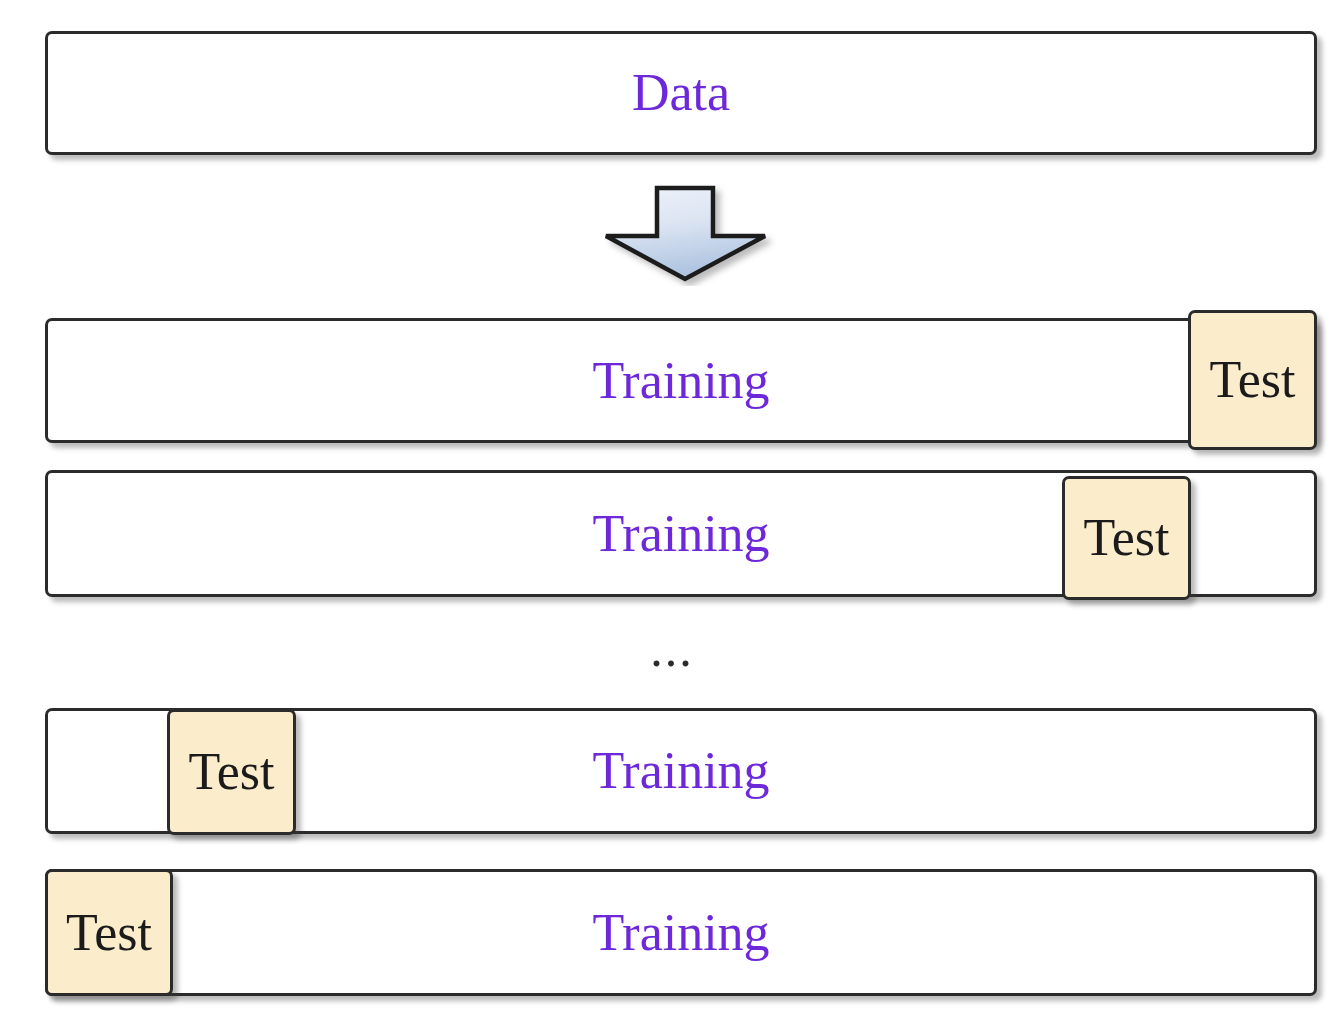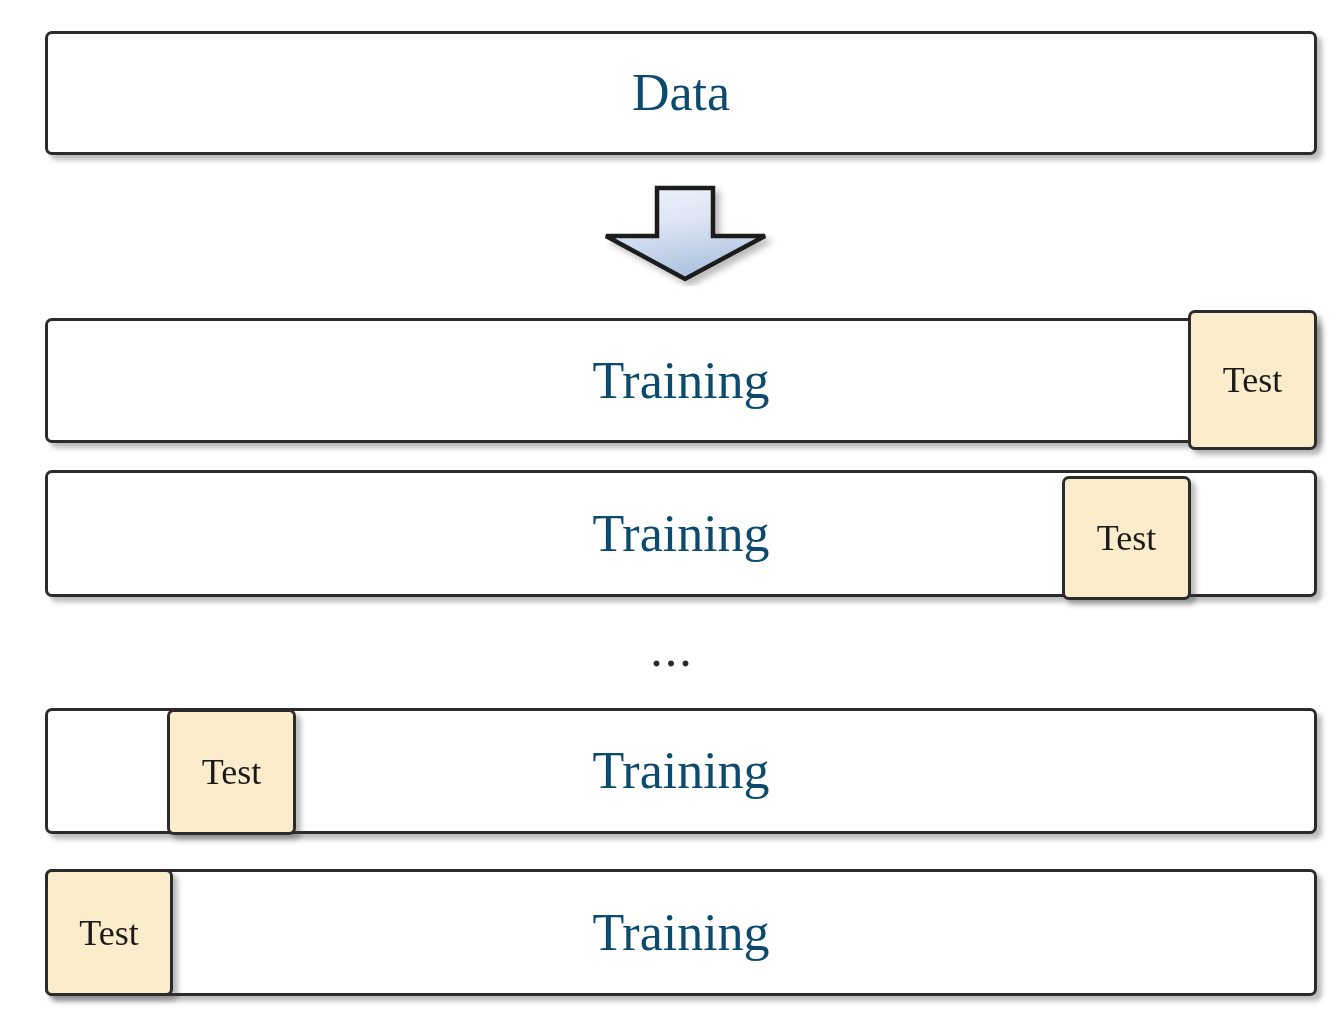--- a/index.html
+++ b/index.html
@@ -33,21 +33,21 @@
 
   .bar-label {
     position: absolute;
     left: 0;
     right: 0;
     top: 50%;
     transform: translateY(-50%);
     text-align: center;
     font-size: 52px;
     line-height: 1;
-    color: #0c4a6e;
+    color: #6d28d9;
     white-space: nowrap;
     pointer-events: none;
   }
 
   
   #data-box {
     left: 45px;
     top: 31px;
     width: 1272px;
     height: 124px;
@@ -78,21 +78,21 @@
     box-sizing: border-box;
     box-shadow: 5px 5px 5px rgba(60,60,60,0.34);
     z-index: 5;
   }
   .test-label {
     position: absolute;
     left: 0; right: 0;
     top: 50%;
     transform: translateY(-50%);
     text-align: center;
-    font-size: 36px;
+    font-size: 52px;
     line-height: 1;
     color: #1b1b1b;
     white-space: nowrap;
     pointer-events: none;
   }
 
   
   #row1-training { left: 45px;  top: 318px; width: 1272px; height: 125px; }
   #row1-test     { left: 1188px; top: 310px; width: 129px;  height: 140px; }
 

